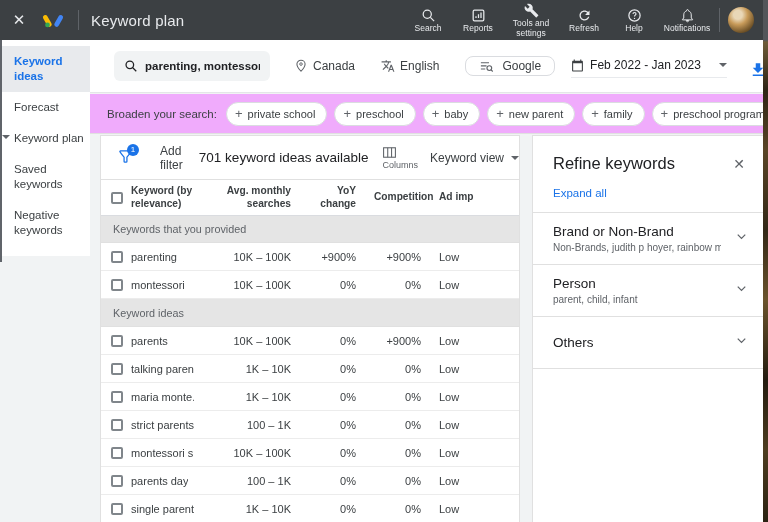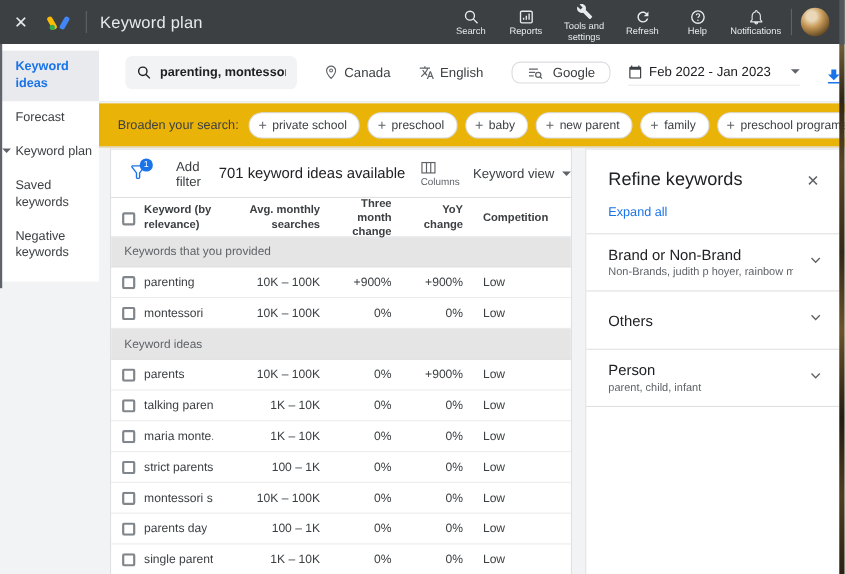--- a/index.html
+++ b/index.html
@@ -50,21 +50,21 @@
   .net-select svg { width:15px; height:15px; }
   .date-btn { margin-left:16px; display:flex; align-items:center; gap:6px; font-size:12px; color:#202124;
               cursor:pointer; border-bottom:1px solid #e8eaed; padding:4px 0 5px; }
   .date-btn svg { width:13px; height:13px; }
   .caret { width:0; height:0; border:4px solid transparent; border-top-color:#5f6368; margin-top:4px; }
   .date-btn .caret { margin-left:12px; }
   .dl-btn { position:absolute; right:1px; top:21px; width:18px; height:18px; cursor:pointer; }
   .dl-btn svg { width:18px; height:18px; }
 
   
-  .broaden-row { position:absolute; left:90px; top:94px; right:0; height:40px; background:#eab308;
+  .broaden-row { position:absolute; left:90px; top:94px; right:0; height:40px; background:#f0abfc;
                  border-bottom:1px solid #e0e0e0; display:flex; align-items:center; z-index:3;text-align:right; }
   .broaden-label { margin-left:17px; font-size:11.5px; color:#3c4043; white-space:nowrap; }
   .chips { display:flex; gap:7px; margin-left:9px; }
   .chip { border:1px solid #dadce0; border-radius:14px; height:24px; padding:0 11px 0 8px; background:#fff;
           display:flex; align-items:center; gap:5px; font-size:11px; color:#3c4043; white-space:nowrap; cursor:pointer; }
   .chip .plus { font-size:13px; color:#5f6368; line-height:1; }
 
   
   .table-card { position:absolute; left:100px; top:135px; width:420px; bottom:0; background:#fff;
                 border:1px solid #e0e0e0; border-bottom:none; overflow:hidden; z-index:2; }
@@ -287,21 +287,20 @@
         <span class="caret"></span>
       </div>
     </div>
 
     <div class="tgrid t-header">
       <div class="hc kw">
           <span class="cb"></span>
           <span class="htxt">Keyword (by relevance)</span>
         </div>
       <div class="hc num">Avg. monthly searches</div>
-      <div class="hc num">Three month change</div>
       <div class="hc num">YoY change</div>
       <div class="hc left">Competition</div>
       <div class="hc left">Ad imp</div>
     </div>
 
     <div class="sect-row">Keywords that you provided</div>
 
     <div class="tgrid trow">
       <div class="c-kw">
           <span class="cb"></span>
@@ -415,33 +414,33 @@
 
     <div class="r-group">
       <div>
         <div class="g-title">Brand or Non-Brand</div>
         <div class="g-sub">Non-Brands, judith p hoyer, rainbow montess...</div>
       </div>
       <span class="chev"><svg viewBox="0 0 24 24">
             <polyline points="6 9 12 15 18 9" fill="none" stroke="#5f6368" stroke-width="2"></polyline>
           </svg></span>
     </div>
-    <div class="r-group tall">
-      <div>
-        <div class="g-title">Others</div>
-      </div>
-      <span class="chev"><svg viewBox="0 0 24 24">
-            <polyline points="6 9 12 15 18 9" fill="none" stroke="#5f6368" stroke-width="2"></polyline>
-          </svg></span>
-    </div>
     <div class="r-group">
       <div>
         <div class="g-title">Person</div>
         <div class="g-sub">parent, child, infant</div>
       </div>
       <span class="chev"><svg viewBox="0 0 24 24">
             <polyline points="6 9 12 15 18 9" fill="none" stroke="#5f6368" stroke-width="2"></polyline>
           </svg></span>
     </div>
+    <div class="r-group tall">
+      <div>
+        <div class="g-title">Others</div>
+      </div>
+      <span class="chev"><svg viewBox="0 0 24 24">
+            <polyline points="6 9 12 15 18 9" fill="none" stroke="#5f6368" stroke-width="2"></polyline>
+          </svg></span>
+    </div>
   </div>
 
   <div class="edge-right"></div>
 </div>
 
 </body></html>

